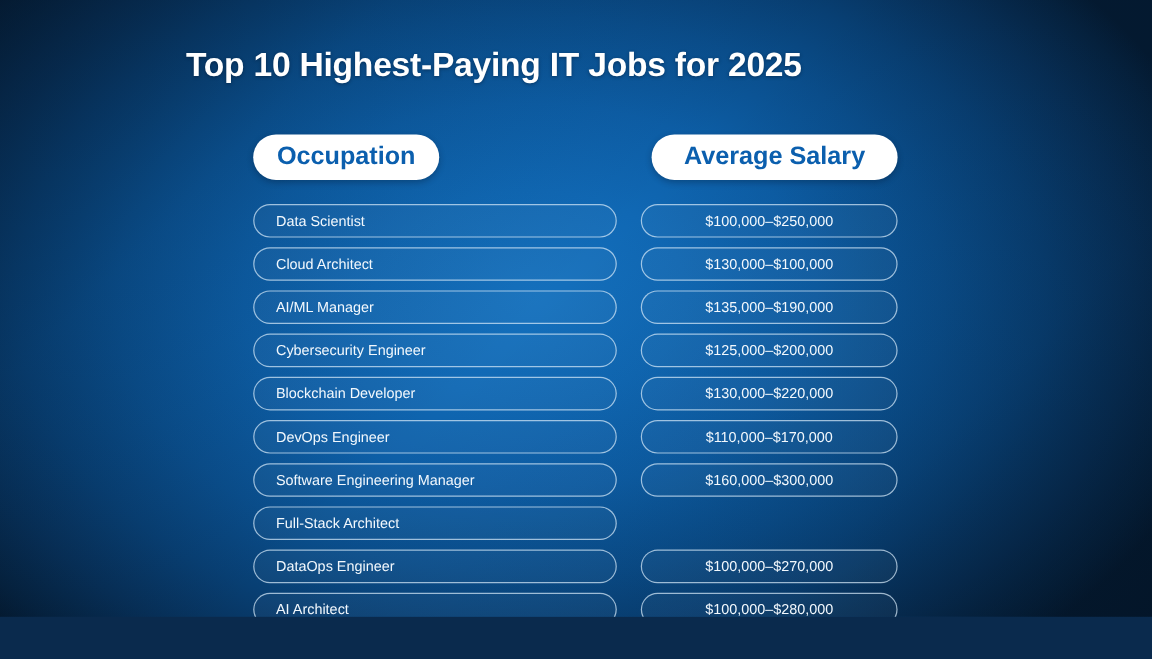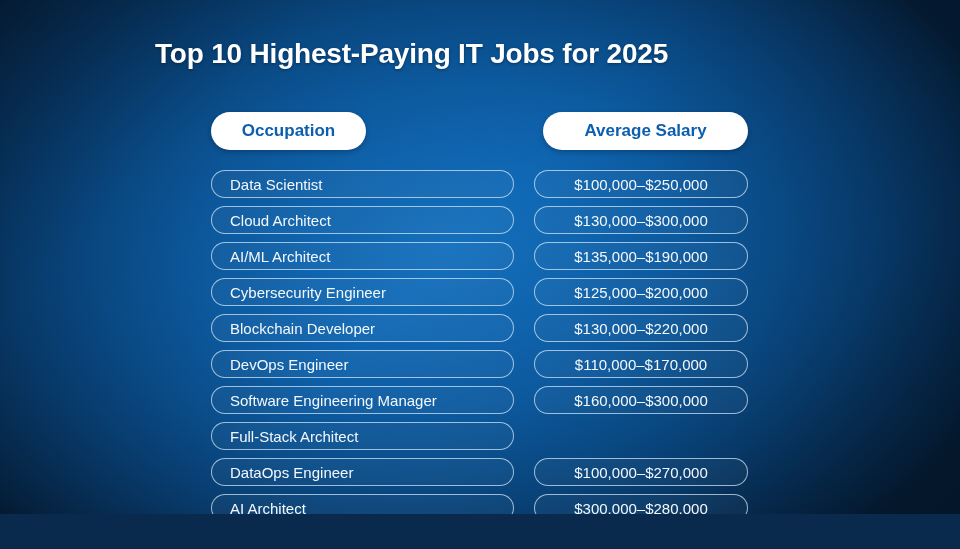--- a/index.html
+++ b/index.html
@@ -83,21 +83,21 @@
   .head-pill {
     position: absolute;
     top: 0;
     height: 38px;
     background: #ffffff;
     border-radius: 19px;
     display: flex;
     align-items: center;
     justify-content: center;
     color: #0b5fae;
-    font-size: 17px;
+    font-size: 21px;
     font-weight: bold;
     white-space: nowrap;
     box-shadow: 0 2px 5px rgba(2, 18, 38, 0.30);
   }
 
   .head-pill.occupation { left: 211px; width: 155px; }
   .head-pill.salary     { left: 543px; width: 205px; }
 
   .rows { position: relative; }
 
@@ -110,21 +110,21 @@
   .cell {
     position: absolute;
     top: 0;
     height: 28px;
     border: 1px solid rgba(214, 233, 248, 0.72);
     border-radius: 14px;
     background: rgba(255, 255, 255, 0.035);
     display: flex;
     align-items: center;
     color: #f2f8fd;
-    font-size: 15px;
+    font-size: 12px;
     white-space: nowrap;
   }
 
   .cell.occupation {
     left: 211px;
     width: 303px;
     justify-content: flex-start;
     padding-left: 18px;
   }
 
@@ -148,24 +148,24 @@
       <div class="head-pill salary">Average Salary</div>
     </div>
 
     <div class="rows">
         <div class="row">
           <div class="cell occupation">Data Scientist</div>
           <div class="cell salary">$100,000–$250,000</div>
         </div>
         <div class="row">
           <div class="cell occupation">Cloud Architect</div>
-          <div class="cell salary">$130,000–$300,000</div>
+          <div class="cell salary">$130,000–$100,000</div>
         </div>
         <div class="row">
-          <div class="cell occupation">AI/ML Architect</div>
+          <div class="cell occupation">AI/ML Manager</div>
           <div class="cell salary">$135,000–$190,000</div>
         </div>
         <div class="row">
           <div class="cell occupation">Cybersecurity Engineer</div>
           <div class="cell salary">$125,000–$200,000</div>
         </div>
         <div class="row">
           <div class="cell occupation">Blockchain Developer</div>
           <div class="cell salary">$130,000–$220,000</div>
         </div>
@@ -179,18 +179,18 @@
         </div>
         <div class="row">
           <div class="cell occupation">Full-Stack Architect</div>
         </div>
         <div class="row">
           <div class="cell occupation">DataOps Engineer</div>
           <div class="cell salary">$100,000–$270,000</div>
         </div>
         <div class="row">
           <div class="cell occupation">AI Architect</div>
-          <div class="cell salary">$300,000–$280,000</div>
+          <div class="cell salary">$100,000–$280,000</div>
         </div>
       </div>
 
   </div>
 </div>
 
 </body></html>

